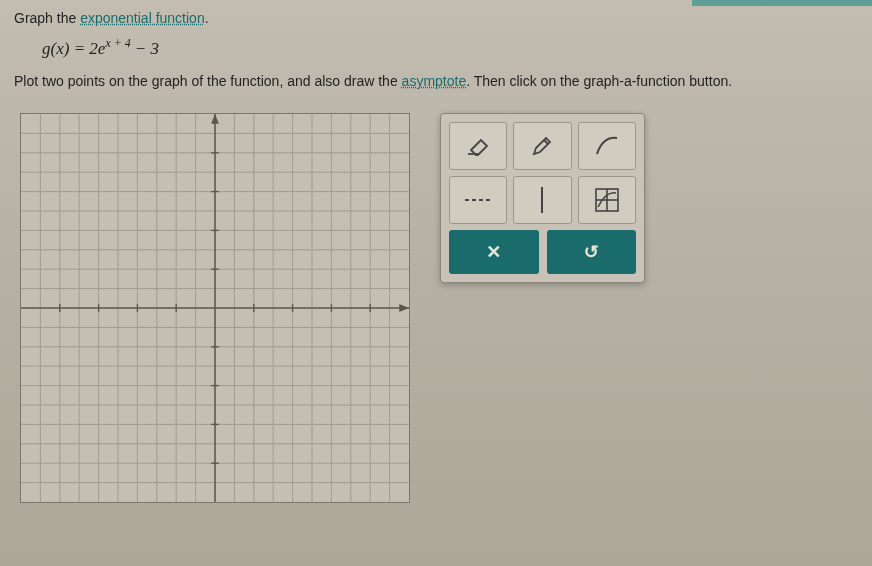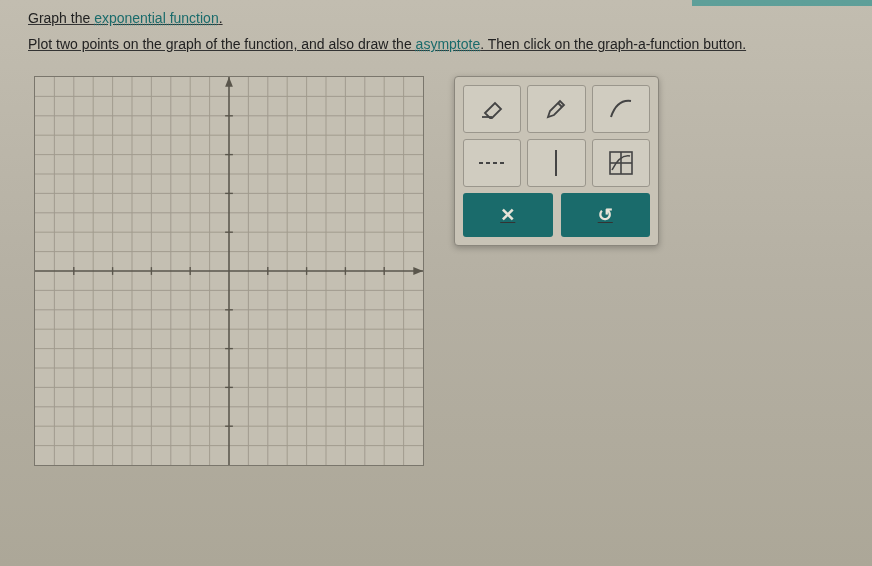--- a/index.html
+++ b/index.html
@@ -6,25 +6,24 @@
   body {
     font-family: Arial, sans-serif;
     background: #b8b4a8;
     width: 872px;
     height: 566px;
     overflow: hidden;
     position: relative;
     color: #333;
   }
   .page {
-    padding: 10px 28px;
+    padding: 10px 14px;
     background: linear-gradient(180deg, #c2bdb0 0%, #b5b0a3 50%, #aca798 100%);
     height: 566px;
     position: relative;
-    text-decoration: underline;
   }
   .topbar {
     position: absolute;
     top: 0; right: 0;
     height: 6px;
     width: 180px;
     background: #1a8a8a;
     opacity: 0.6;
   }
   .instruction {
@@ -117,20 +116,23 @@
 </head>
 <body>
 
 <div class="page">
   <div class="topbar"></div>
 
   <p class="instruction">
     <span>Graph the </span><span class="term">exponential function</span><span>.</span>
   </p>
 
+  <div class="equation">
+    <span>g</span>(<span>x</span>) = <span>2</span><span>e</span><sup>x + 4</sup><span> − 3</span>
+  </div>
 
   <p class="instruction2">
     <span>Plot two points on the graph of the function, and also draw the </span><span class="term">asymptote</span><span>. Then click on the graph-a-function button.</span>
   </p>
 
   <div class="workspace">
 
     <div class="graph-box">
       <svg viewBox="0 0 400 400">
         <g stroke="#a09a8d" stroke-width="1">

